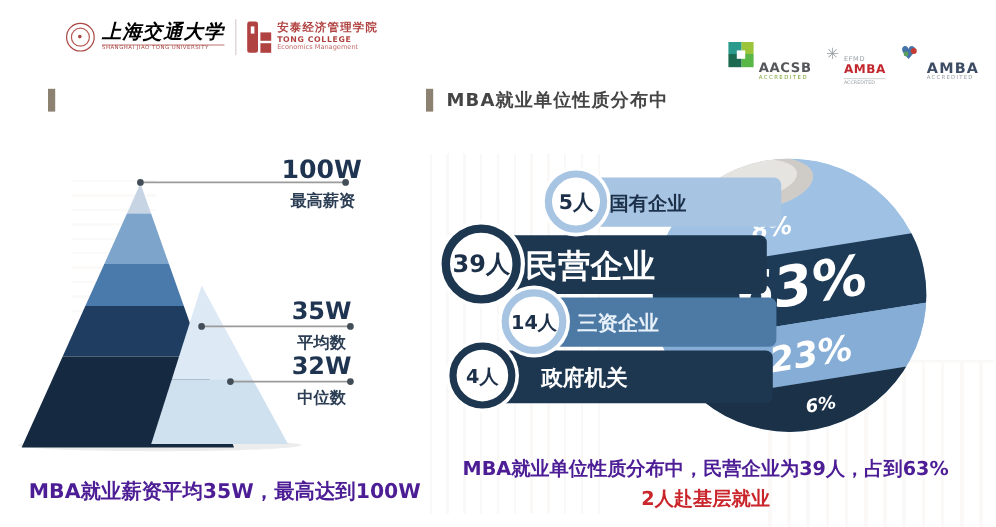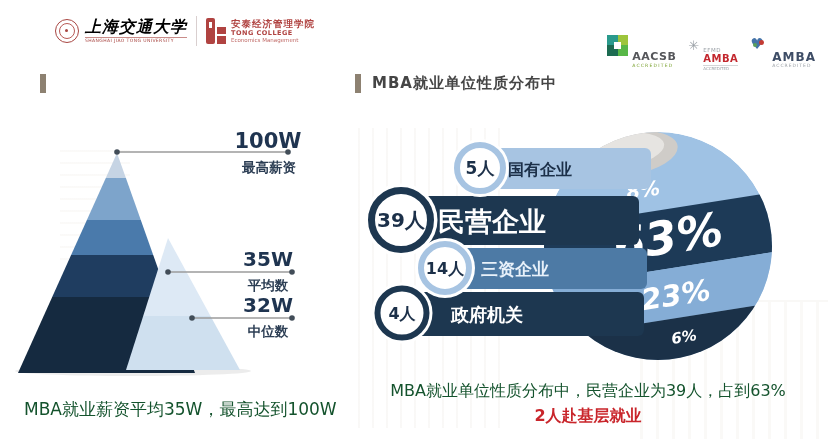--- a/index.html
+++ b/index.html
@@ -78,21 +78,21 @@
   .left-chart{position:absolute;left:5px;top:105px;}
   .right-chart{position:absolute;left:353px;top:98px;}
   svg text{font-family:"DejaVu Sans","Liberation Sans",sans-serif;}
   .val{font-size:21px;font-weight:bold;fill:#1f3450;}
   .val2{font-size:20px;font-weight:bold;fill:#1f3450;}
   .sub{font-size:13.5px;fill:#2c3e54;font-weight:bold;}
   .cnum{font-weight:bold;fill:#1c3049;}
   .pct{font-weight:bold;font-style:italic;fill:#ffffff;}
 
   
-  .summary{position:absolute;font-weight:normal;color:#14532d;}
+  .summary{position:absolute;font-weight:bold;color:#4c1d95;}
   .summary-left{left:24px;top:398px;font-size:17px;}
   .summary-right{left:360px;top:381px;width:456px;text-align:center;font-size:16px;}
   .highlight-red{position:absolute;left:360px;top:406px;width:456px;text-align:center;
     font-size:16px;font-weight:bold;color:#c9252b;}
 </style>
 </head>
 <body>
 
 <div class="wm wm1"></div>
 <div class="wm wm2"></div>

